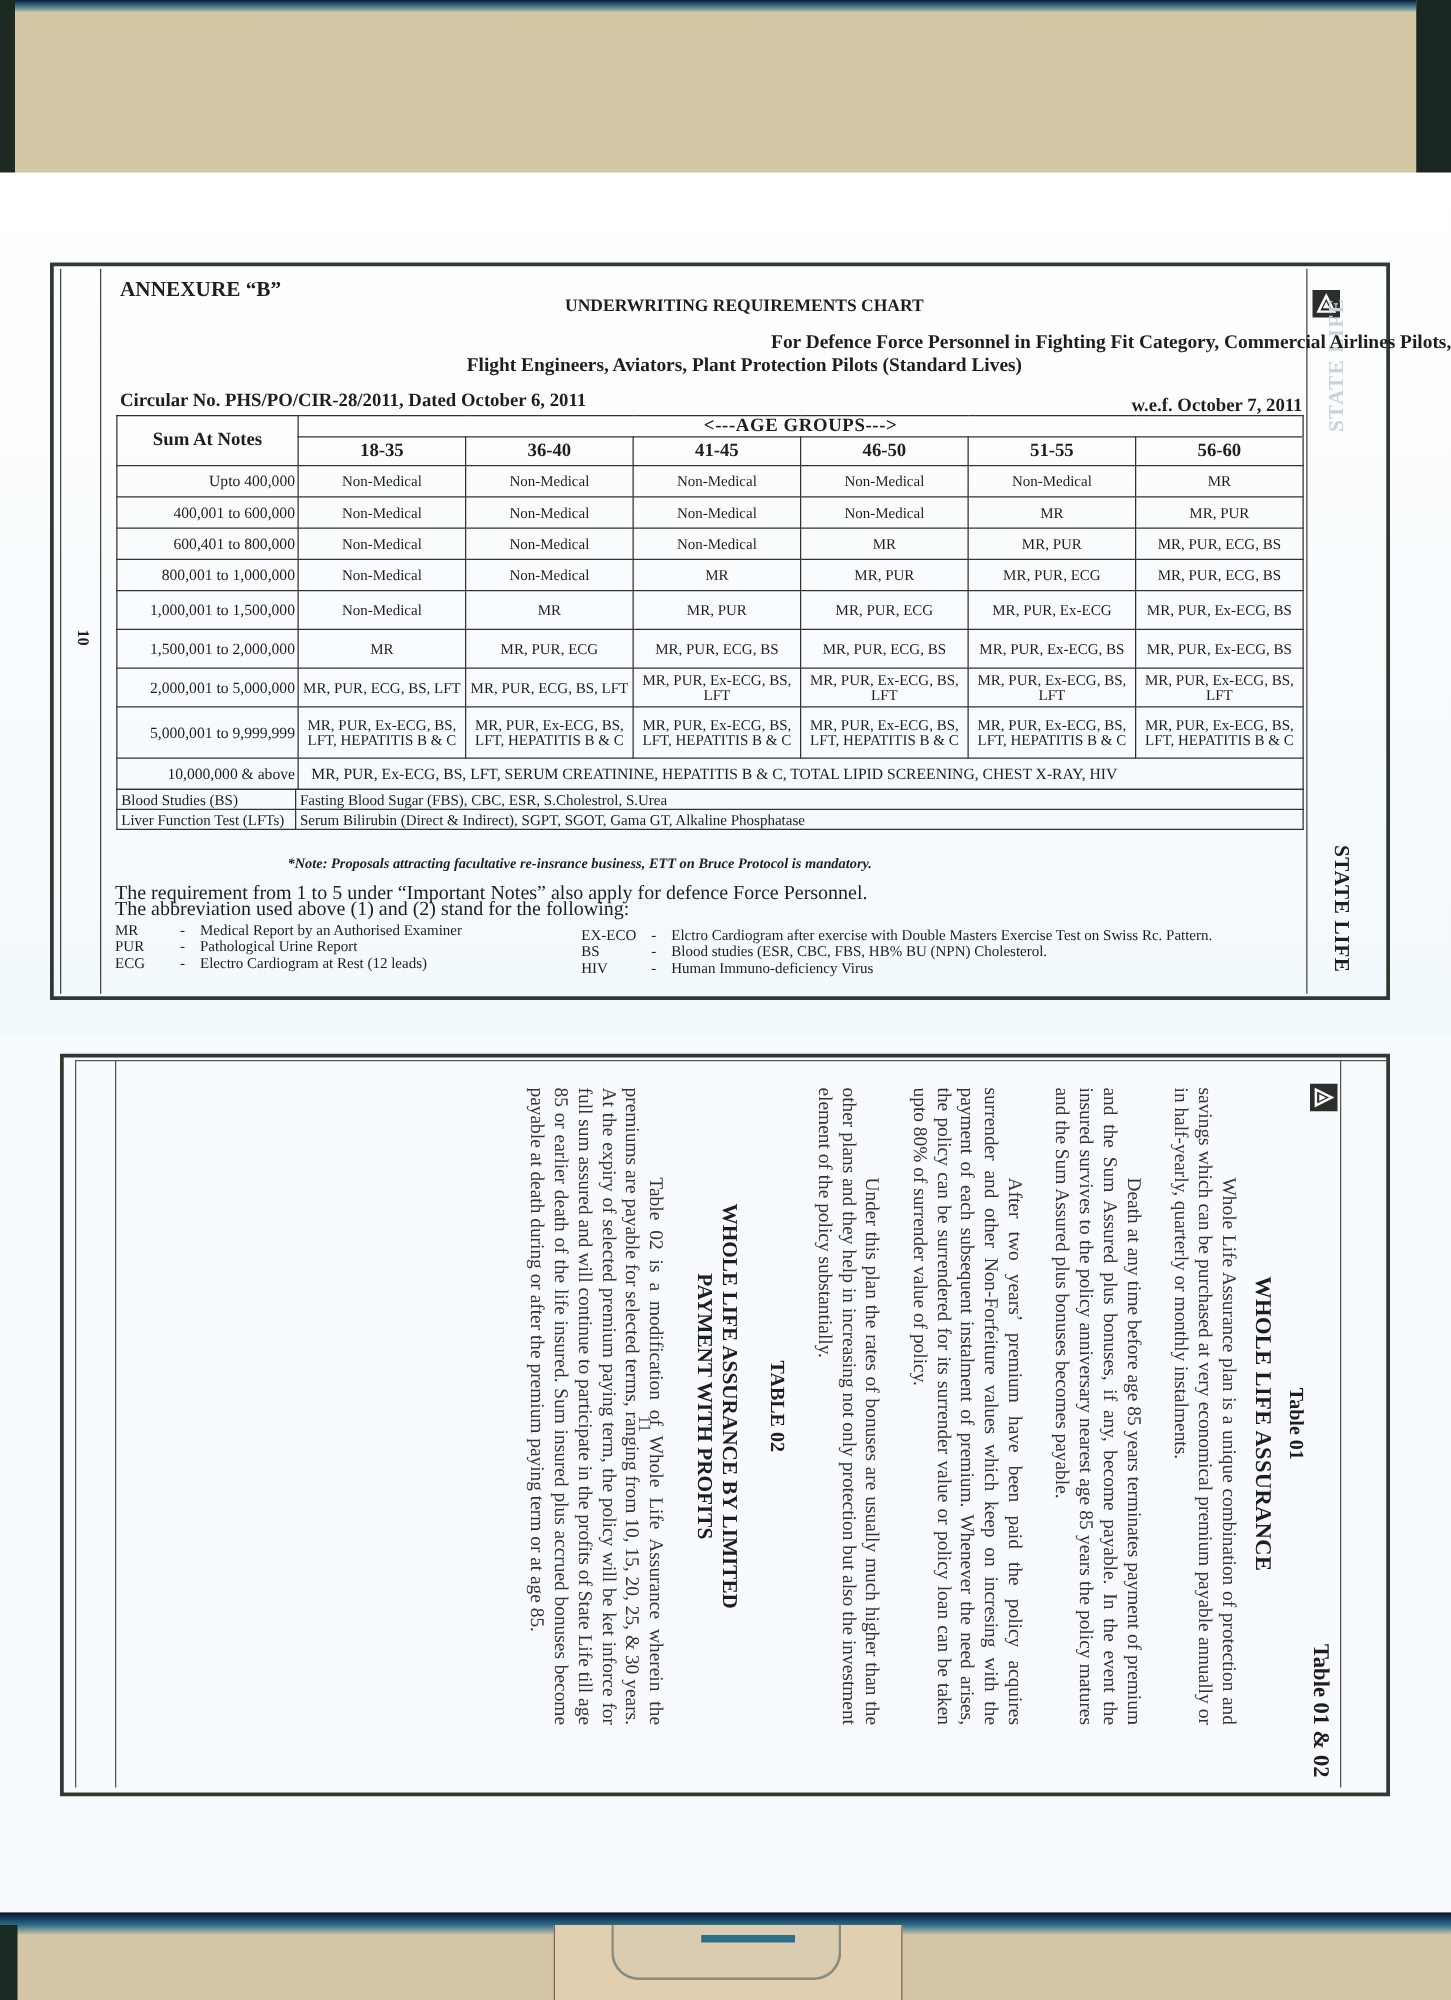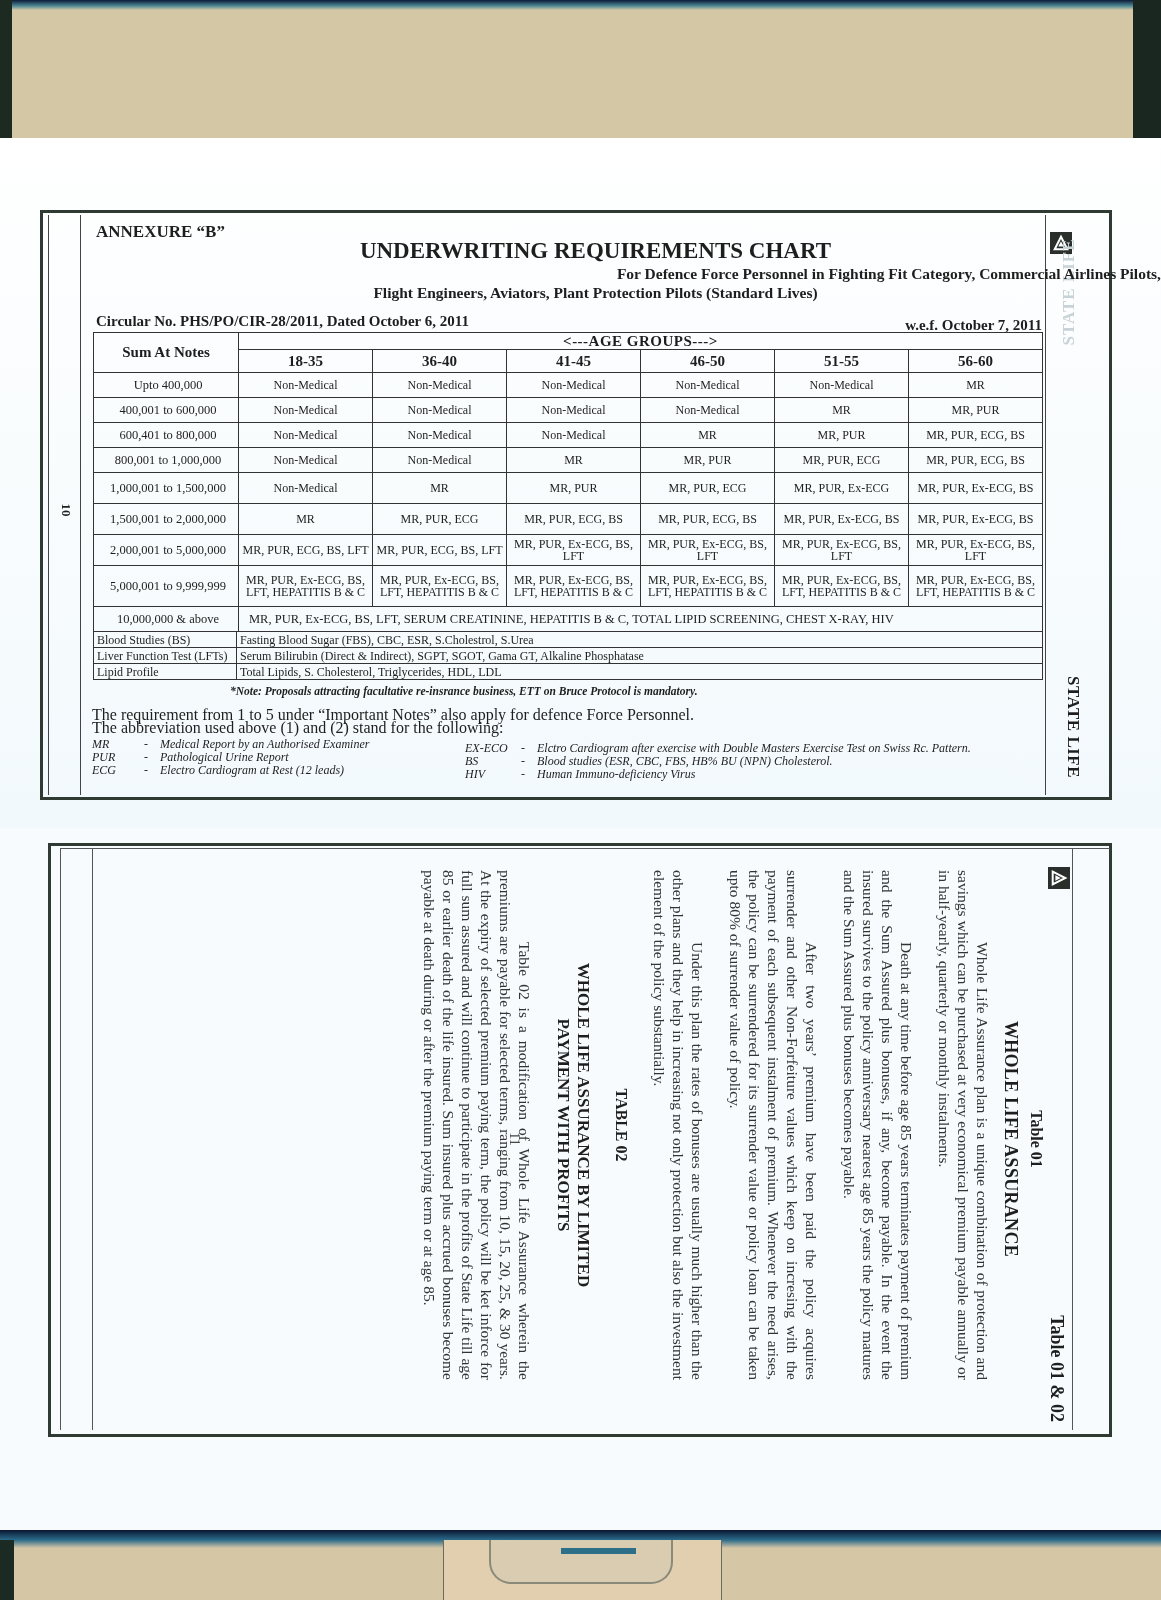--- a/index.html
+++ b/index.html
@@ -51,53 +51,53 @@
     transform: rotate(90deg); font-weight: bold; font-size: 17px; letter-spacing: 0.5px;
     text-align: center;
   }
   .ghost-brand {
     position: absolute; left: 1006px; top: 280px; width: 130px; height: 24px;
     transform: rotate(-90deg); font-weight: bold; font-size: 17px; color: #c8d3d7;
     text-align: center; letter-spacing: 1px;
   }
 
   .annex { position: absolute; left: 96px; top: 222px; font-weight: bold; font-size: 17px; }
-  .chart-title { position: absolute; left: 0; width: 1161px; top: 238px; text-align: center; font-size: 23px; font-weight: bold; padding-left: 30px; box-sizing: border-box; }
+  .chart-title { position: absolute; left: 0; width: 1161px; top: 238px; text-align: center; font-size: 14px; font-weight: bold; padding-left: 30px; box-sizing: border-box; }
   .subtitle { position: absolute; left: 0; width: 1161px; text-align: center; font-size: 15.5px; font-weight: bold; padding-left: 30px; box-sizing: border-box; }
   .sub1 { top: 265px; text-align: right; }
   .sub2 { top: 284px; }
   .circular { position: absolute; left: 96px; top: 313px; font-weight: bold; font-size: 15px; }
   .wef { position: absolute; left: 860px; top: 317px; width: 182px; text-align: right; font-weight: bold; font-size: 15px; }
 
   table.req {
     position: absolute; left: 93px; top: 332px; width: 950px;
     border-collapse: collapse; font-size: 12px;
   }
   table.req td, table.req th {
     border: 1.5px solid #333; text-align: center; padding: 0 2px; line-height: 12.5px;
     font-weight: normal;
   }
   table.req th.sum { width: 140px; font-size: 15px; font-weight: bold; height: 38px; }
   table.req th.agehdr { font-size: 15px; font-weight: bold; height: 16px; letter-spacing: 0.5px; border-bottom: none; }
   table.req th.age { font-size: 15px; font-weight: bold; height: 22px; }
-  table.req td.sumcell { text-align: center; padding-left: 6px; font-size: 12.5px; }
+  table.req td.sumcell { text-align: right; padding-left: 6px; font-size: 12.5px; }
   table.req tr.r1 td { height: 24px; }
   table.req tr.r2 td { height: 30px; }
   table.req tr.r3 td { height: 40px; }
   table.req td.span { text-align: left; padding-left: 10px; height: 24px; font-size: 12.5px; }
 
   table.defs {
     position: absolute; left: 93px; top: 631px; width: 950px;
     border-collapse: collapse; font-size: 12px;
   }
   table.defs td { border: 1.5px solid #333; padding: 0 3px; height: 15px; line-height: 14px; }
   table.defs td.k { width: 136px; }
   .note { position: absolute; left: 230px; top: 685px; font-size: 11.5px; font-weight: bold; font-style: italic; }
   .req-text { position: absolute; left: 92px; top: 708px; font-size: 16px; line-height: 13px; }
-  .abbr { position: absolute; font-size: 12px; line-height: 13px; font-style: italic; }
+  .abbr { position: absolute; font-size: 12px; line-height: 13px; }
   .abbr .k { display: inline-block; width: 52px; }
   .abbr .dash { display: inline-block; width: 16px; }
   .abbr-left { left: 92px; top: 738px; }
   .abbr-right { left: 465px; top: 742px; }
   .abbr-right .k { width: 56px; }
 
   
   .frame-bottom {
     position: absolute; left: 48px; top: 843px; width: 1064px; height: 594px;
     border: 3px solid #2f3a33; box-sizing: border-box;
@@ -254,24 +254,20 @@
 
 <table class="defs">
   <tbody>
       <tr>
     <td class="k">Blood Studies (BS)</td>
     <td>Fasting Blood Sugar (FBS), CBC, ESR, S.Cholestrol, S.Urea</td>
   </tr>
   <tr>
     <td class="k">Liver Function Test (LFTs)</td>
     <td>Serum Bilirubin (Direct &amp; Indirect), SGPT, SGOT, Gama GT, Alkaline Phosphatase</td>
-  </tr>
-  <tr>
-    <td class="k">Lipid Profile</td>
-    <td>Total Lipids, S. Cholesterol, Triglycerides, HDL, LDL</td>
   </tr>
 </tbody>
   </table>
 
 <div class="note">*Note: Proposals attracting facultative re-insrance business, ETT on Bruce Protocol is mandatory.</div>
 <div class="req-text">
   <div>The requirement from 1 to 5 under “Important Notes” also apply for defence Force Personnel.</div>
   <div>The abbreviation used above (1) and (2) stand for the following:</div>
 </div>
 

